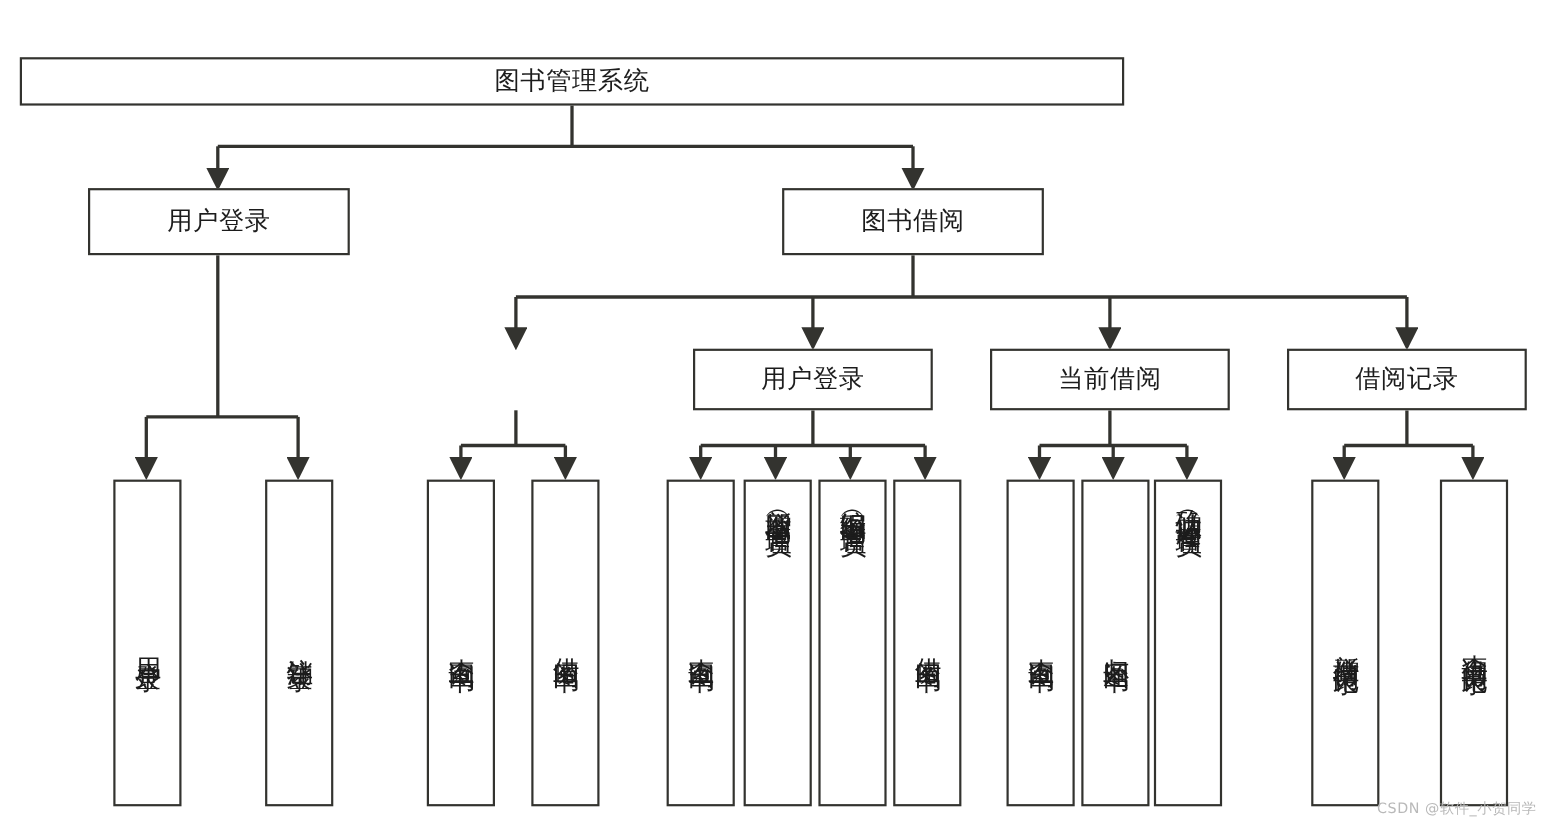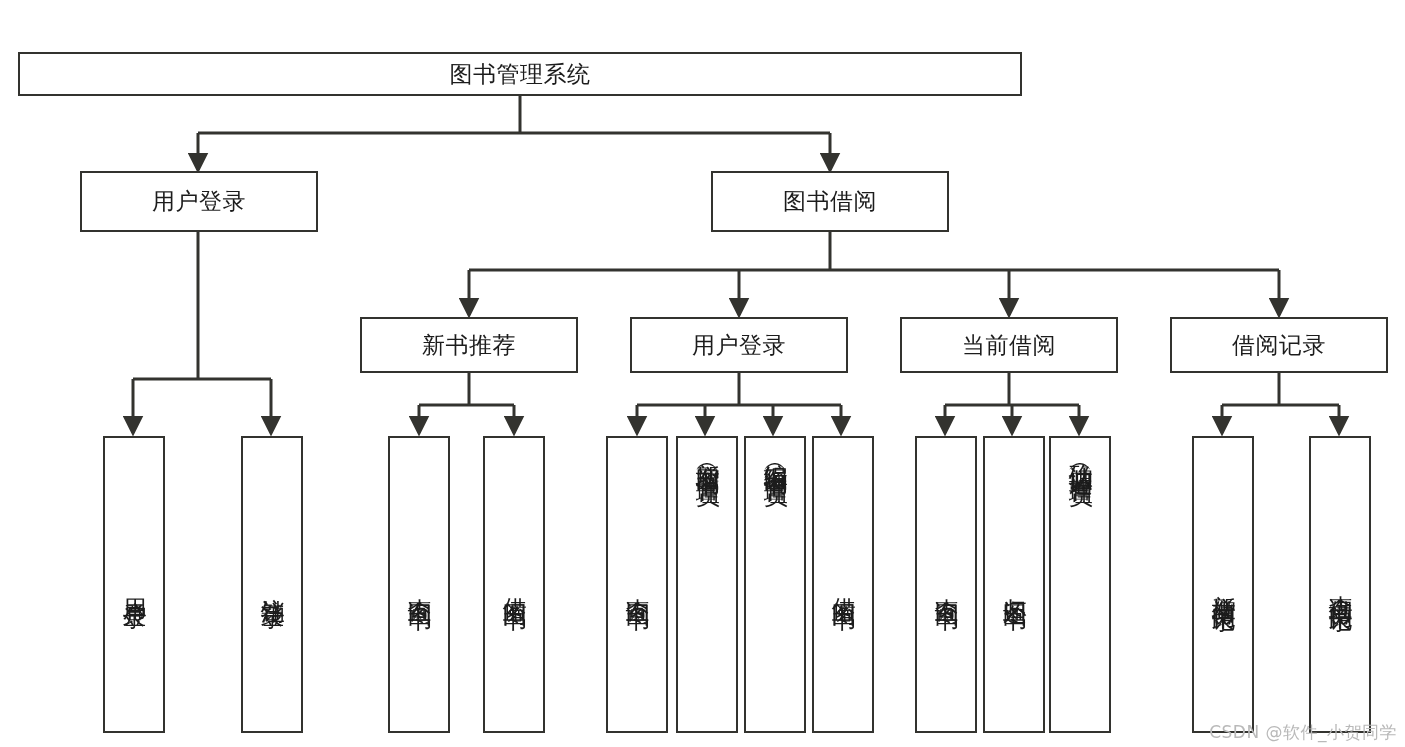--- a/index.html
+++ b/index.html
@@ -66,21 +66,21 @@
     white-space: nowrap;
   }
   .node.vert.center-text {
     align-items: center;
     padding-top: 0;
   }
   #watermark {
     position: absolute;
     right: 8px;
     bottom: 3px;
-    font-size: 17px;
+    font-size: 13px;
     color: #b9b9b9;
     letter-spacing: 0.5px;
     white-space: nowrap;
     font-family: "DejaVu Sans", "Liberation Sans", sans-serif;
   }
 </style>
 </head>
 <body>
 
 <div id="diagram-root">
@@ -141,23 +141,20 @@
   </div>
 
   <div class="node horiz" style="left:80px; top:171px; width:238px; height:61px;">
     <span class="node-label">用户登录</span>
   </div>
 
   <div class="node horiz" style="left:711px; top:171px; width:238px; height:61px;">
     <span class="node-label">图书借阅</span>
   </div>
 
-  <div class="node horiz" style="left:360px; top:317px; width:218px; height:56px;">
-    <span class="node-label">新书推荐</span>
-  </div>
 
   <div class="node horiz" style="left:630px; top:317px; width:218px; height:56px;">
     <span class="node-label">用户登录</span>
   </div>
 
   <div class="node horiz" style="left:900px; top:317px; width:218px; height:56px;">
     <span class="node-label">当前借阅</span>
   </div>
 
   <div class="node horiz" style="left:1170px; top:317px; width:218px; height:56px;">

